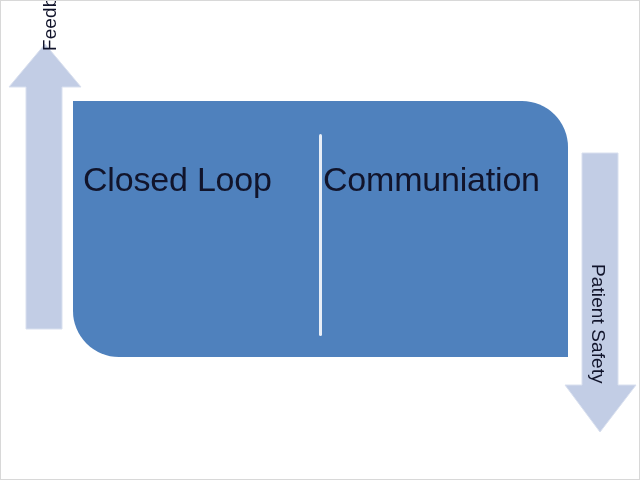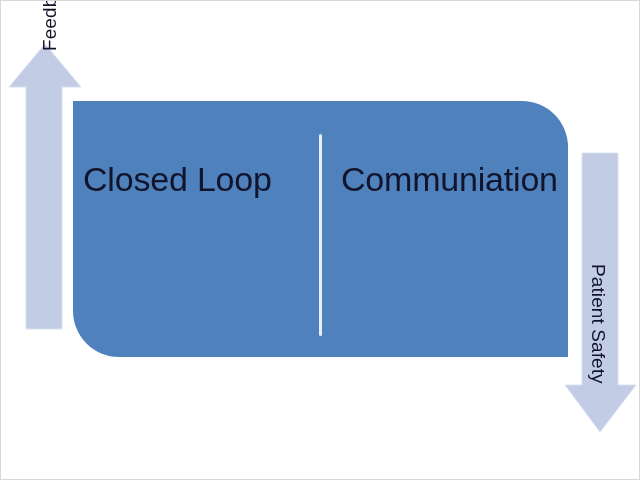--- a/index.html
+++ b/index.html
@@ -41,21 +41,21 @@
     height: 46px;
     line-height: 46px;
     color: #11142b;
     font-size: 34px;
     font-weight: 400;
     white-space: nowrap;
     letter-spacing: -0.2px;
     margin-top: 21px;
   }
   .box-label.left  { left: 82px;  width: 232px; }
-  .box-label.right { left: 340px; width: 234px; }
+  .box-label.right { left: 322px; width: 234px; }
 
   .divider {
     position: absolute;
     left: 318px;
     top: 133px;
     width: 3px;
     height: 202px;
     background: #e8eef7;
     border-radius: 2px;
   }

